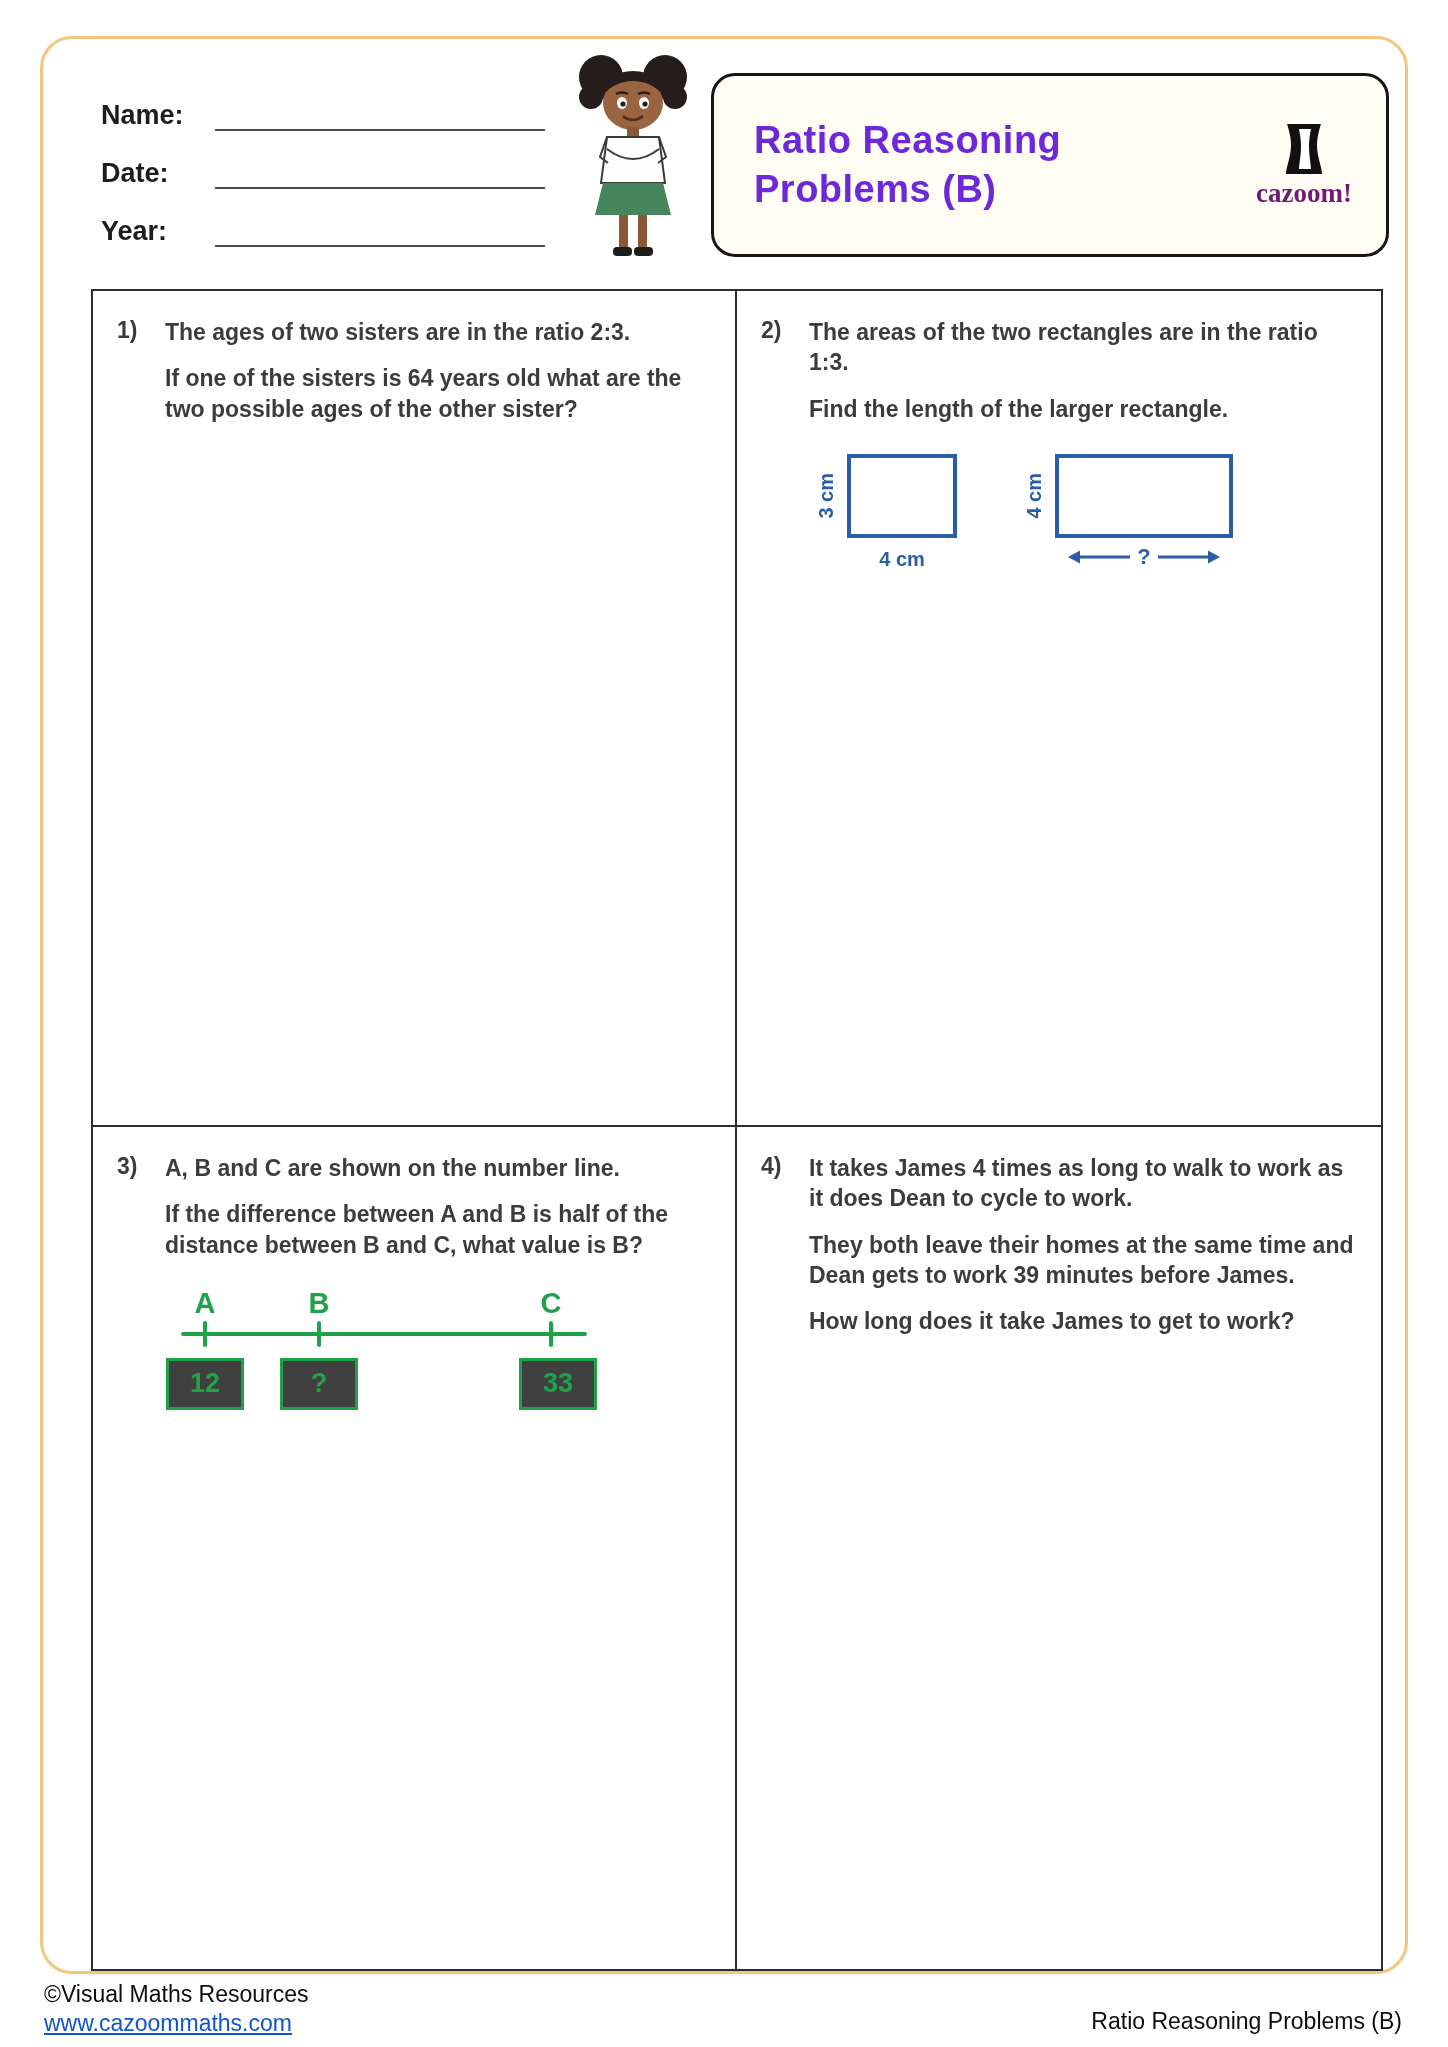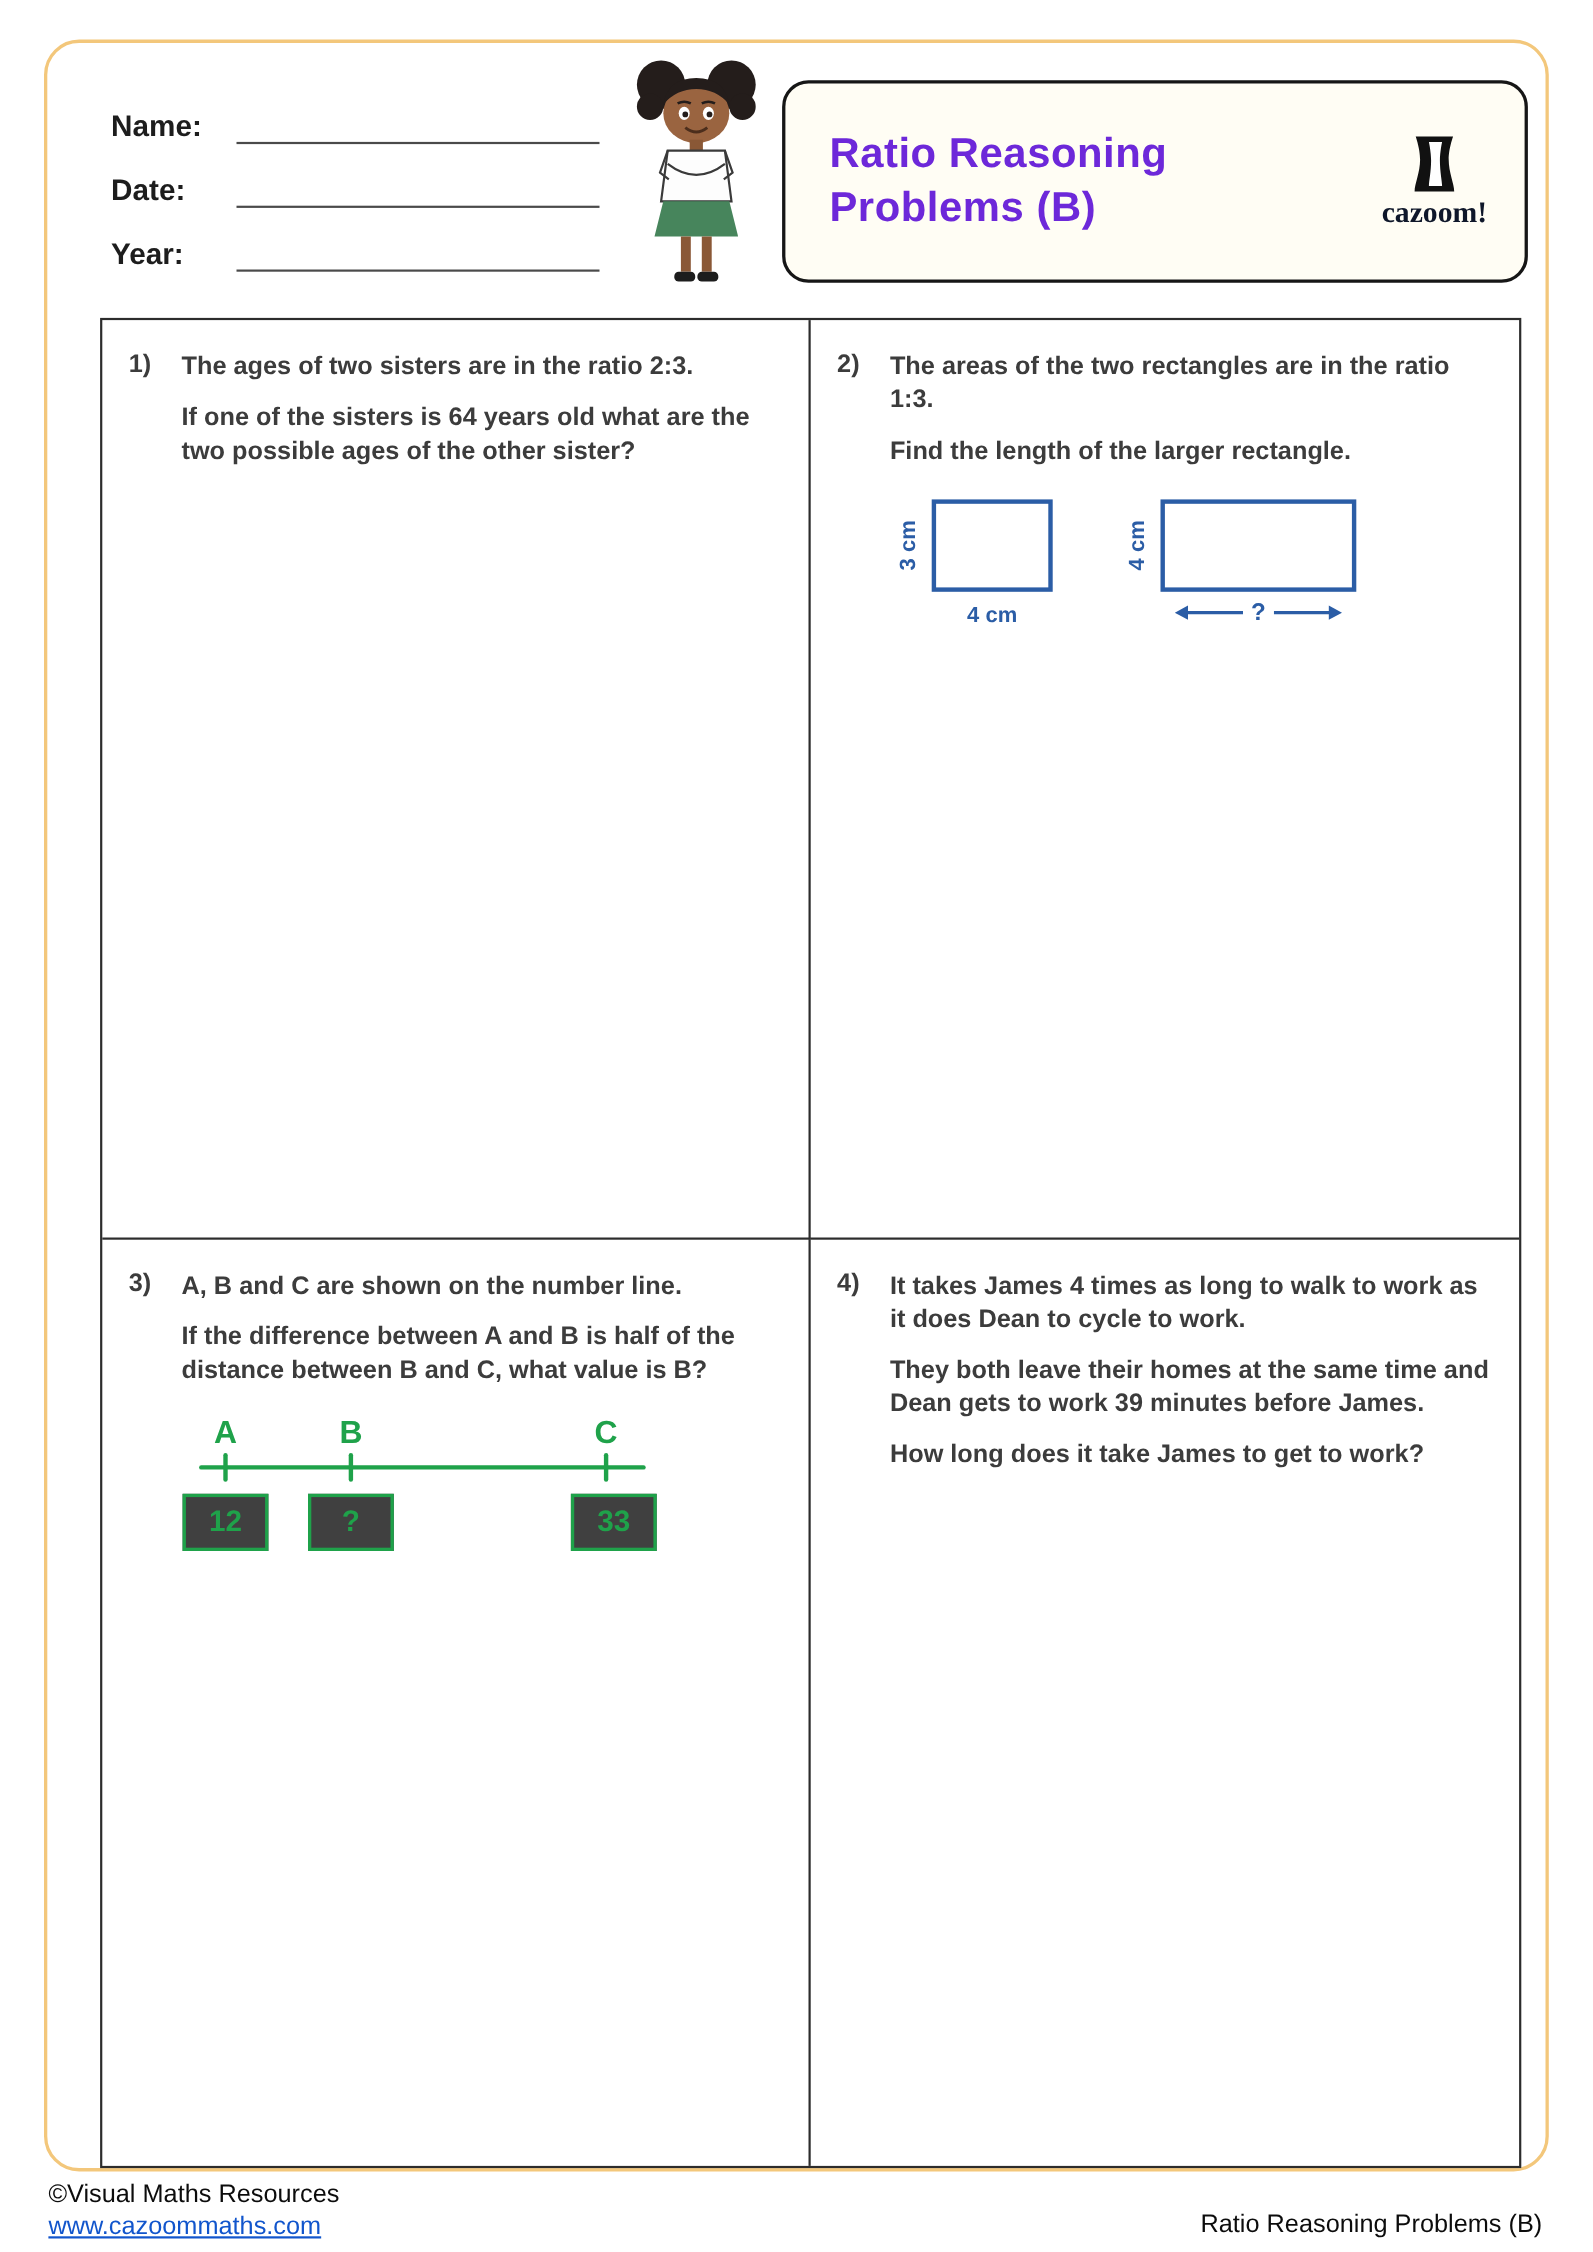--- a/index.html
+++ b/index.html
@@ -15,21 +15,21 @@
   .field-label { font-weight:bold; font-size:27px; color:#1d1d1d; width:98px; }
   .field-line { width:330px; border-bottom:2px solid #4a4a4a; height:30px; margin-left:16px; }
 
   .mascot { position:absolute; left:520px; top:12px; }
 
   .title-box { position:absolute; left:668px; top:34px; width:678px; height:184px;
                border:3px solid #161616; border-radius:24px; background:#FFFDF4;
                display:flex; align-items:center; justify-content:space-between; padding:0 34px 0 40px; }
   .title-text { font-size:38px; font-weight:bold; color:#6d28d9; line-height:1.28; letter-spacing:.5px; }
   .logo { display:flex; flex-direction:column; align-items:center; }
-  .logo-text { font-family:"Liberation Serif",serif; font-weight:bold; font-size:27px; color:#0f172a; margin-top:2px;text-align:center; }
+  .logo-text { font-family:"Liberation Serif",serif; font-weight:bold; font-size:27px; color:#701a75; margin-top:2px;text-align:center; }
 
   
   .grid { position:absolute; left:48px; top:250px; width:1292px; height:1682px;
           display:grid; grid-template-columns:1fr 1fr; grid-template-rows:836px 1fr;
           border:2px solid #2c2c2c; background:#fff; }
   .cell { padding:26px 26px 20px 24px; display:flex; }
   .cell.c1 { border-right:2px solid #2c2c2c; }
   .cell.r1 { border-bottom:2px solid #2c2c2c; }
   .pnum { width:48px; font-weight:bold; font-size:23px; color:#3c3c3c; flex:none; }
   .pbody { flex:1; font-weight:bold; font-size:23px; color:#3c3c3c; line-height:1.32; }

